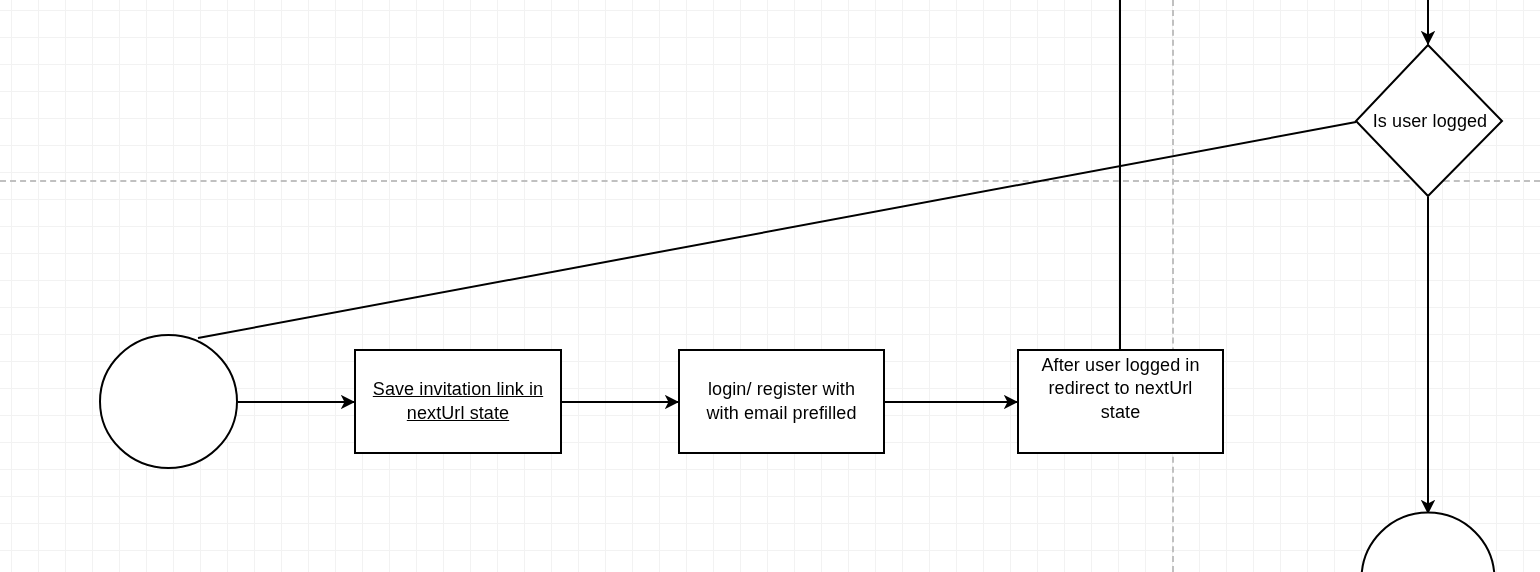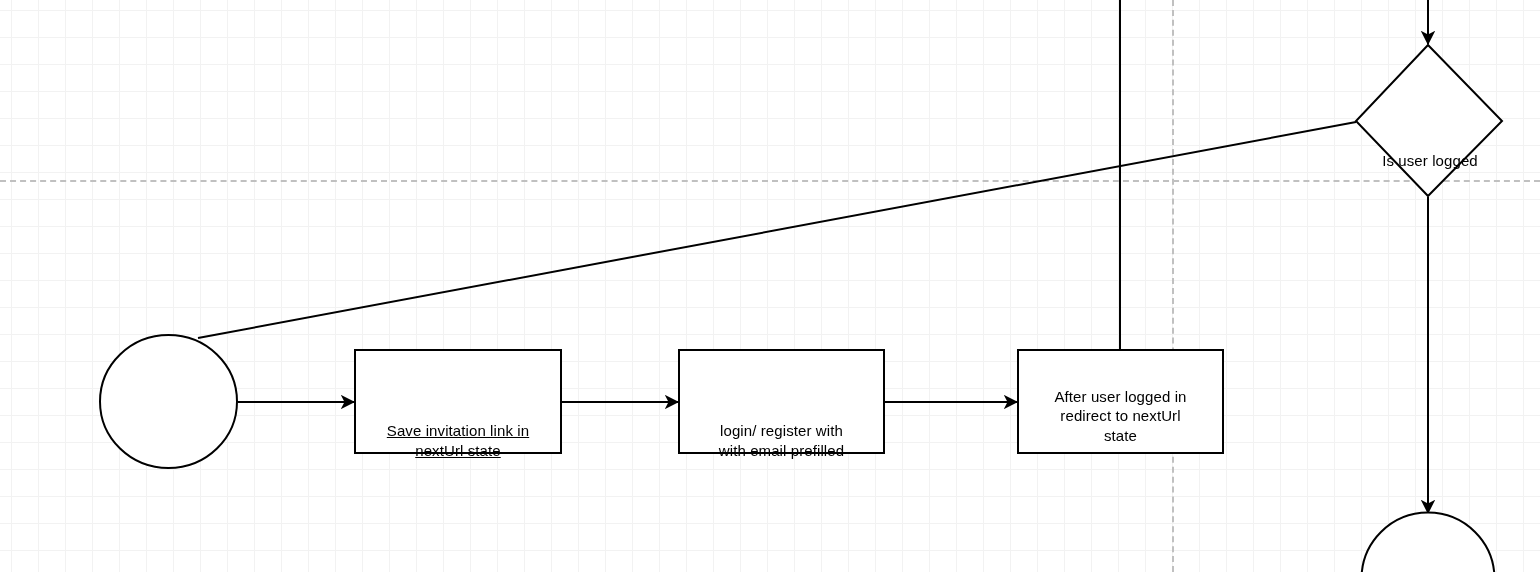--- a/index.html
+++ b/index.html
@@ -41,26 +41,25 @@
     width: 1540px;
     height: 572px;
   }
   .node-label {
     position: absolute;
     display: flex;
     align-items: center;
     justify-content: center;
     text-align: center;
     color: #000000;
-    font-size: 15px;
+    font-size: 18px;
     line-height: 1.28;
     letter-spacing: 0.1px;
     white-space: pre-line;
     pointer-events: none;
-    margin-top: 39px;
   }
   .guide-h, .guide-v {
     position: absolute;
     pointer-events: none;
   }
   .guide-h {
     left: 0;
     width: 1540px;
     height: 0;
     border-top: 2px dashed #c0c0c0;
@@ -117,19 +116,19 @@
     </g>
   </svg>
 
 
   <div class="node-label" style="left:355px; top:350px; width:206px; height:103px;text-decoration:underline;">Save invitation link in
 nextUrl state</div>
 
   <div class="node-label" style="left:679px; top:350px; width:205px; height:103px;">login/ register with
 with email prefilled</div>
 
-  <div class="node-label" style="left:1018px; top:338px; width:205px; height:78px;">After user logged in
+  <div class="node-label" style="left:1018px; top:350px; width:205px; height:78px;">After user logged in
 redirect to nextUrl
 state</div>
 
   <div class="node-label" style="left:1340px; top:105px; width:180px; height:33px;">Is user logged</div>
 
 </div>
 
 </body></html>

